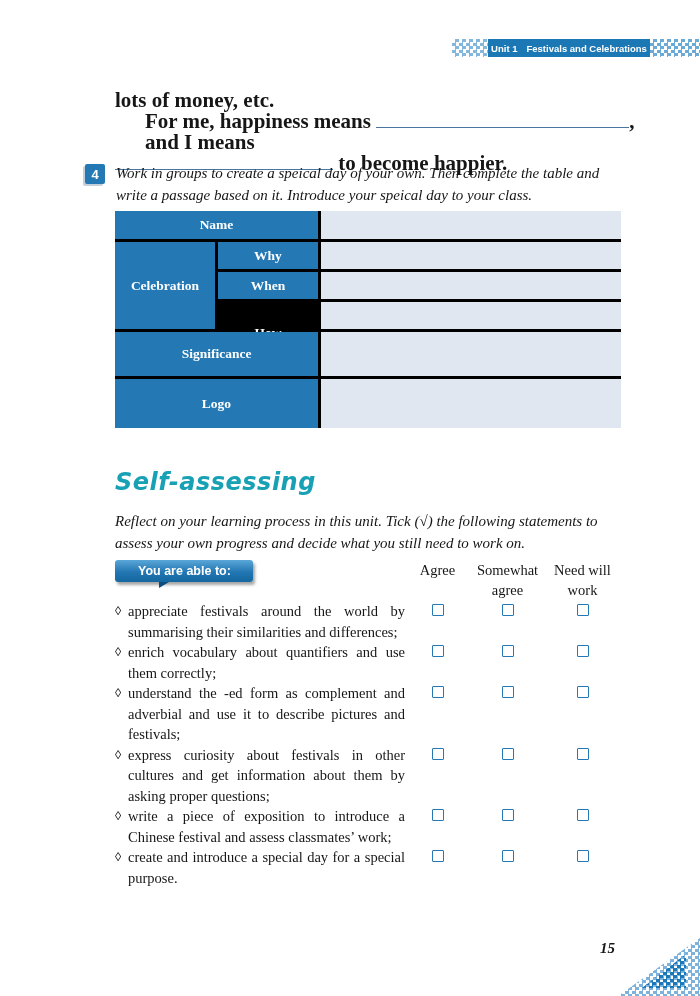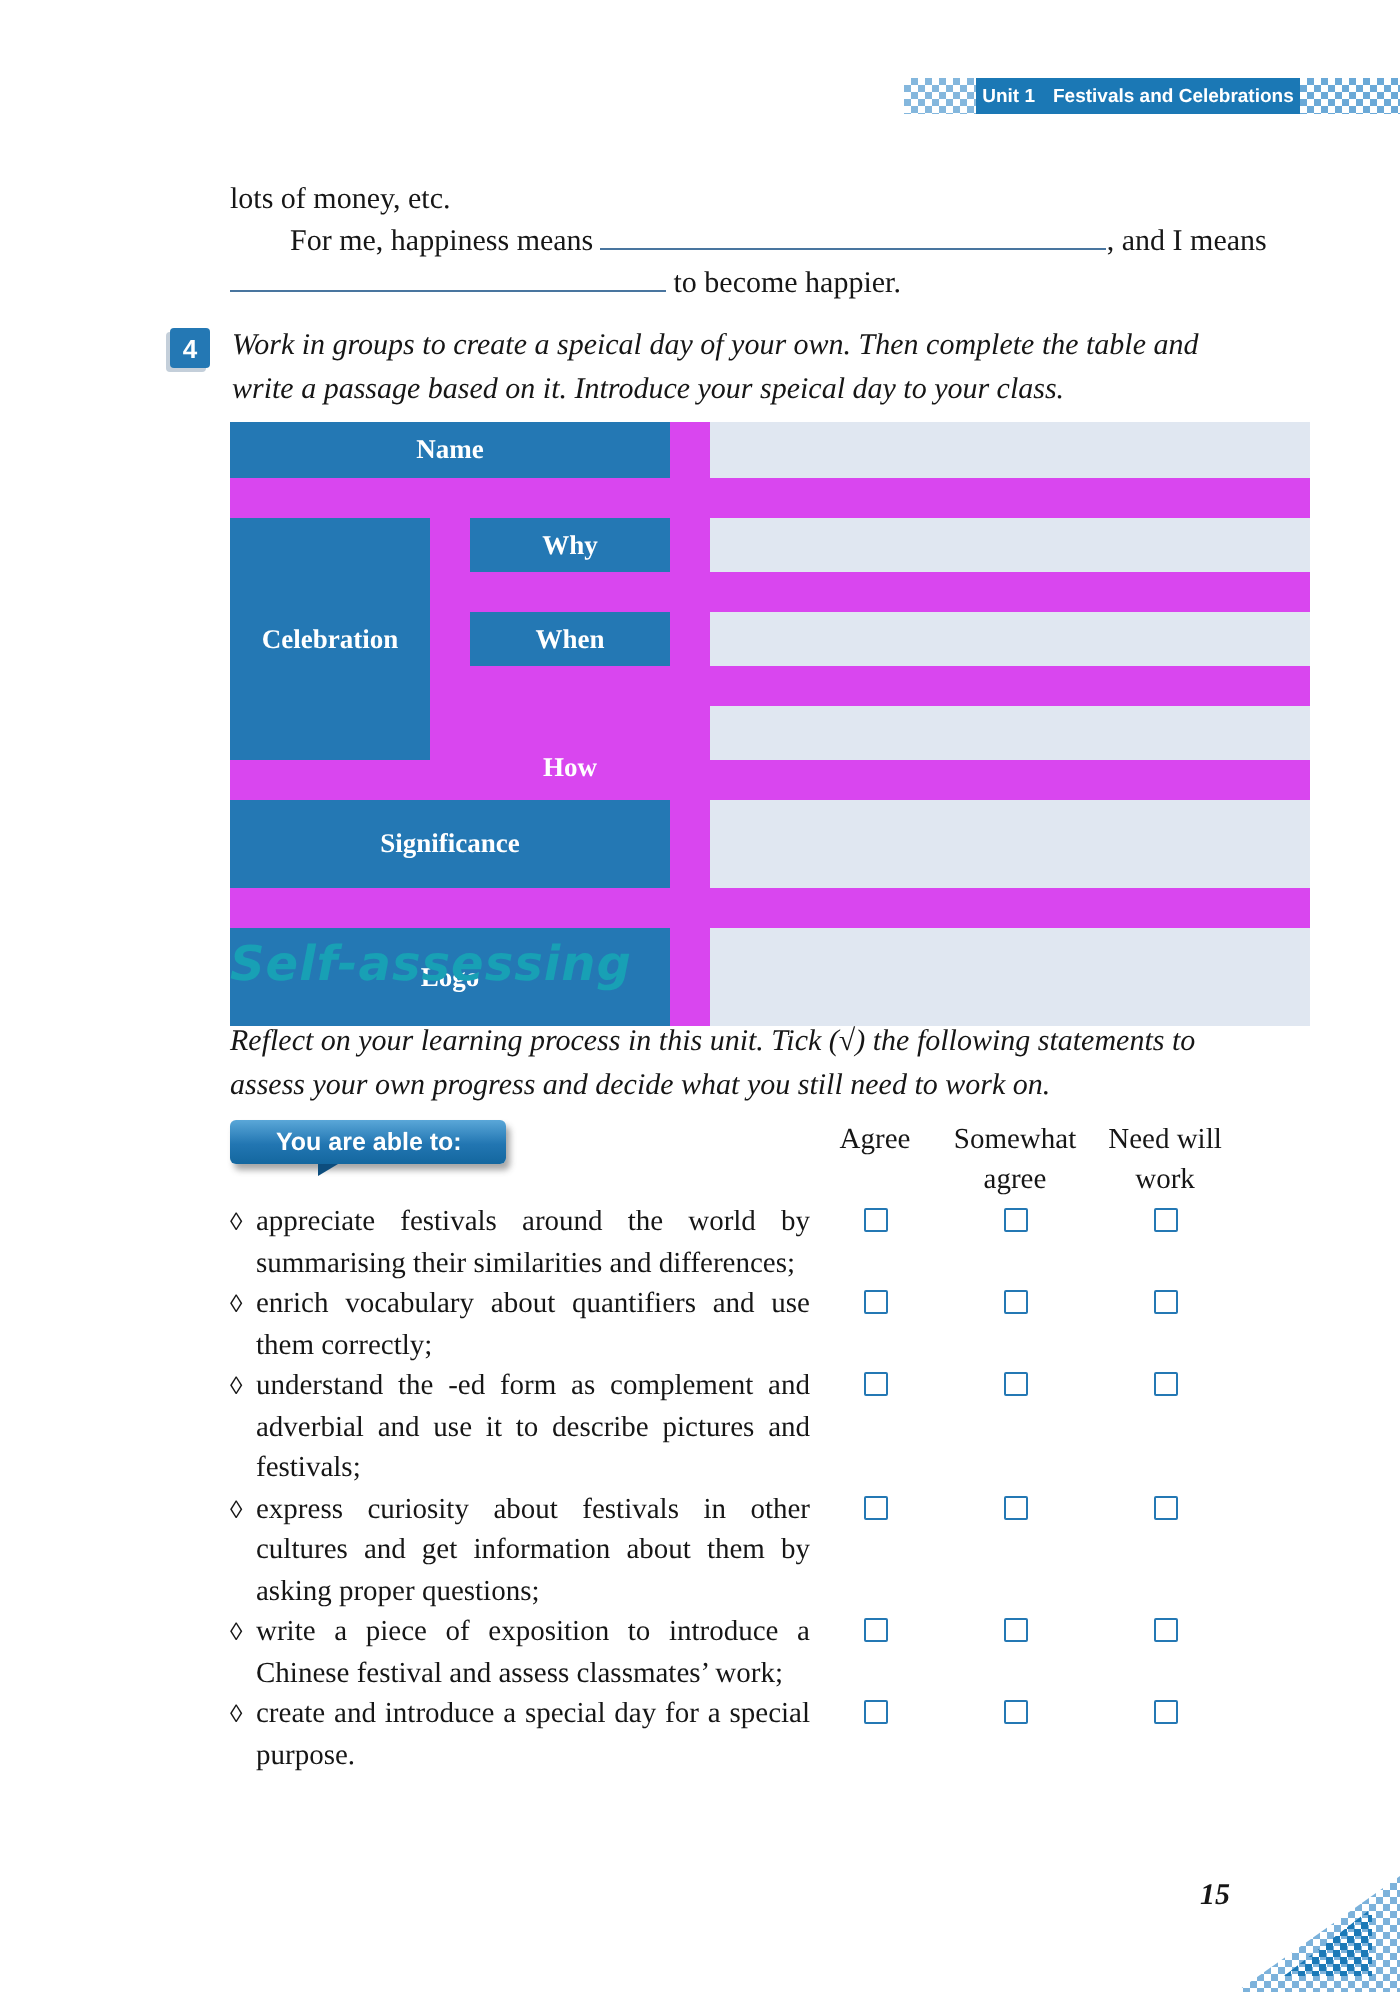--- a/index.html
+++ b/index.html
@@ -21,38 +21,38 @@
 
   
   .unit-band{position:absolute;top:39px;left:452px;right:0;height:18px;display:flex;align-items:stretch;}
   .unit-band .chk-l{width:36px;opacity:.75;}
   .unit-band .band{width:162px;background:var(--blue);color:#fff;display:flex;align-items:center;
                    justify-content:center;gap:9px;font-family:"Liberation Sans",sans-serif;
                    font-size:9.5px;font-weight:bold;white-space:nowrap;}
   .unit-band .chk-r{flex:1;opacity:.9;}
 
   
-  .fillin{position:absolute;left:115px;top:90px;width:545px;font-size:15px;line-height:21px;}
+  .fillin{position:absolute;left:115px;top:90px;width:545px;font-size:21px;line-height:21px;font-weight:bold;}
   .fillin .l2{text-indent:0;padding-left:30px;}
   .blank{display:inline-block;border-bottom:1px solid #49759f;height:14px;vertical-align:baseline;}
   .blank.b1{width:253px;}
   .blank.b2{width:218px;}
 
   
   .exercise{position:absolute;left:85px;top:163px;width:545px;display:flex;gap:11px;align-items:flex-start;}
   .numbox{width:20px;height:20px;flex:none;background:var(--cellblue);color:#fff;border-radius:2px;
           display:flex;align-items:center;justify-content:center;font-family:"Liberation Sans",sans-serif;
           font-weight:bold;font-size:13px;box-shadow:-2px 2px 0 0 #c4cfda;margin-top:1px;}
   .instr{font-style:italic;font-size:15px;line-height:21.5px;width:508px;}
 
   
   .day-table{position:absolute;left:115px;top:211px;display:grid;
              grid-template-columns:100px 100px 300px;
              grid-template-rows:28px 27px 27px 27px 44px 49px;
-             gap:20px;background:#d946ef;}
+             gap:3px;background:#000000;}
   .hcell{background:var(--cellblue);color:#fff;font-weight:bold;font-size:13.5px;
          display:flex;align-items:center;justify-content:center;}
   .dcell{background:var(--fill);}
   .c-name{grid-column:1/3;grid-row:1;}
   .c-celebration{grid-column:1;grid-row:2/5;}
   .c-why{grid-column:2;grid-row:2;}
   .c-when{grid-column:2;grid-row:3;}
   .c-how{grid-column:2;grid-row:4;margin-top:31px;}
   .c-sig{grid-column:1/3;grid-row:5;}
   .c-logo{grid-column:1/3;grid-row:6;}

